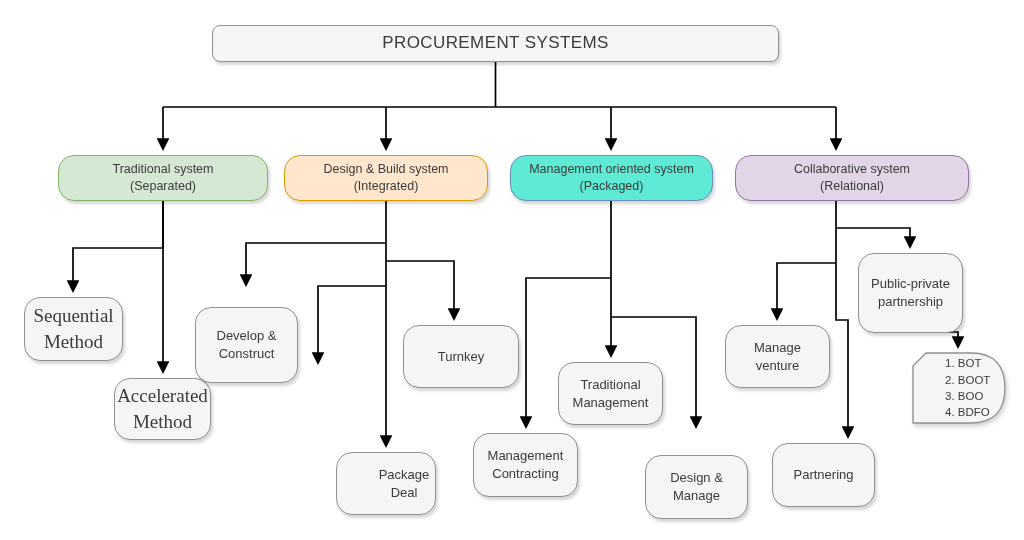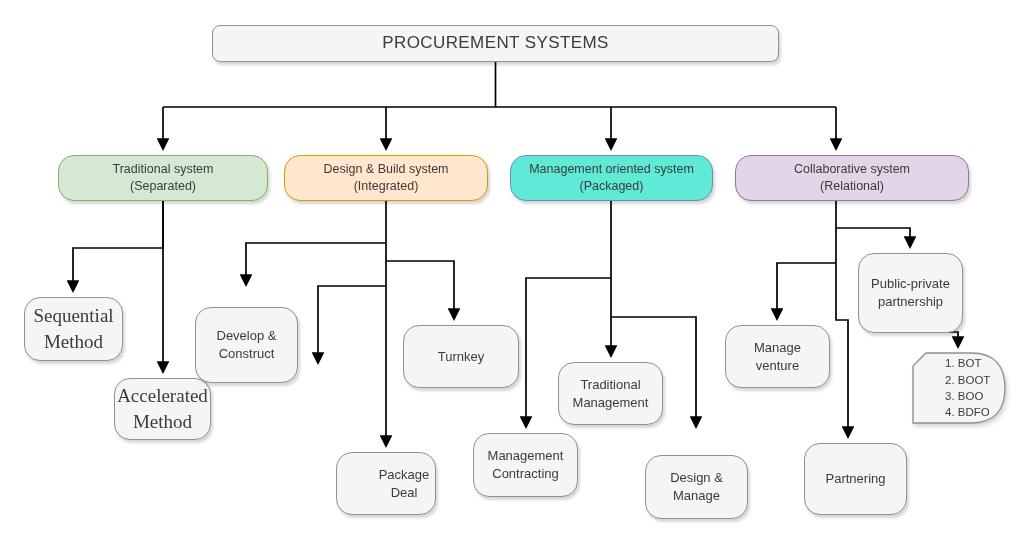--- a/index.html
+++ b/index.html
@@ -142,15 +142,15 @@
 venture</div>
 
   <div class="node" style="left:858px; top:253px; width:105px; height:80px;">Public-private
 partnership</div>
 
   <div class="node plain ppp-list-label" style="left:913px; top:353px; width:86px; height:70px;">1. BOT
 2. BOOT
 3. BOO
 4. BDFO</div>
 
-  <div class="node" style="left:804px; top:443px; width:103px; height:72px;">Partnering</div>
+  <div class="node" style="left:772px; top:443px; width:103px; height:64px;">Partnering</div>
 
 </div>
 
 </body></html>

